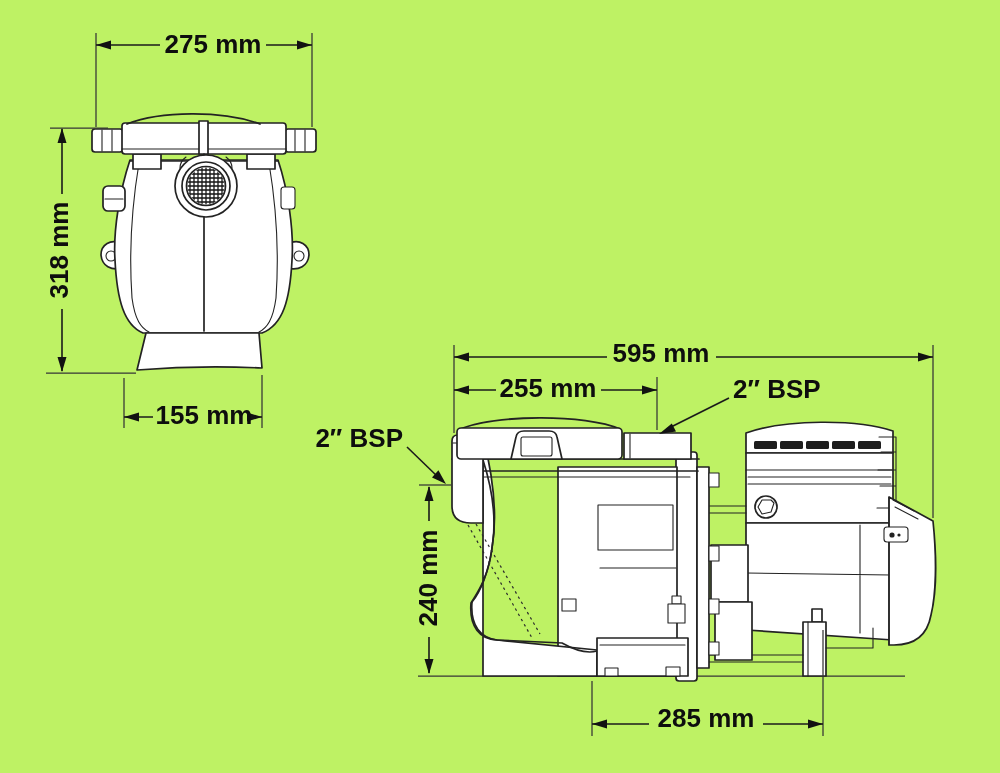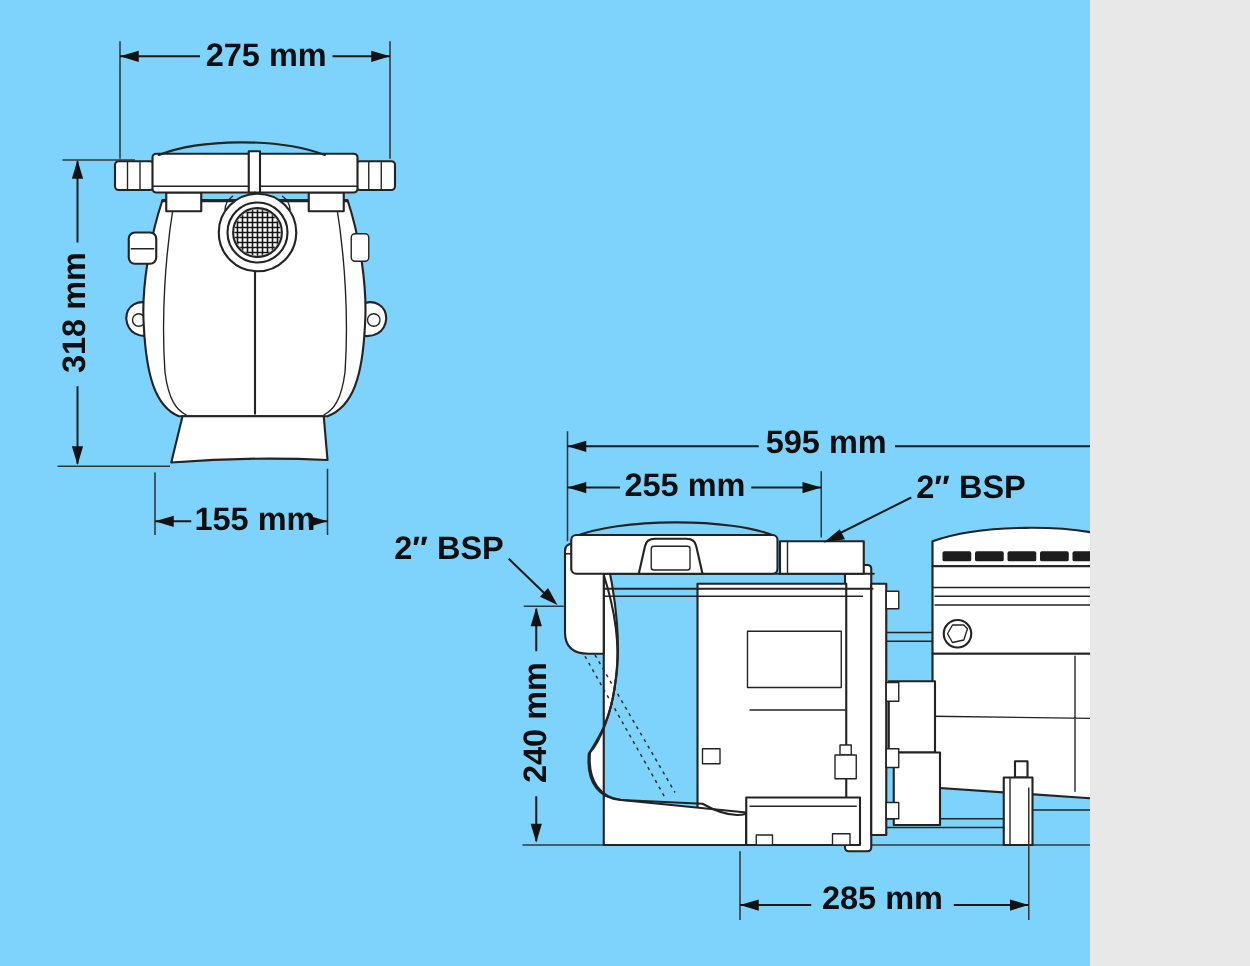--- a/index.html
+++ b/index.html
@@ -1,16 +1,16 @@
 <!DOCTYPE html>
 <html><head>
 <meta charset="utf-8">
 <style>
   html,body{margin:0;padding:0;background:#e8e8e8;}
-  .canvas{position:relative;width:872px;height:773px;background:#7dd3fc;overflow:hidden;
+  .canvas{position:relative;width:1000px;height:773px;background:#bef264;overflow:hidden;
           font-family:"Liberation Sans",sans-serif;text-decoration:underline;}
   svg{position:absolute;left:0;top:0;display:block;}
   .ln  {fill:none;stroke:#232323;stroke-width:1.7;stroke-linecap:round;stroke-linejoin:round;}
   .lnw {fill:#ffffff;stroke:#232323;stroke-width:1.7;stroke-linecap:round;stroke-linejoin:round;}
   .thin{stroke-width:1.1;}
   .dash{fill:none;stroke:#2c2c2c;stroke-width:1.2;stroke-dasharray:2.5 3.5;}
   .ext {fill:none;stroke:#363636;stroke-width:1.25;}
   .dim {fill:none;stroke:#1b1b1b;stroke-width:1.6;}
   .arr {fill:#121212;stroke:none;}
   .mesh{stroke:#161616;stroke-width:1.3;}

